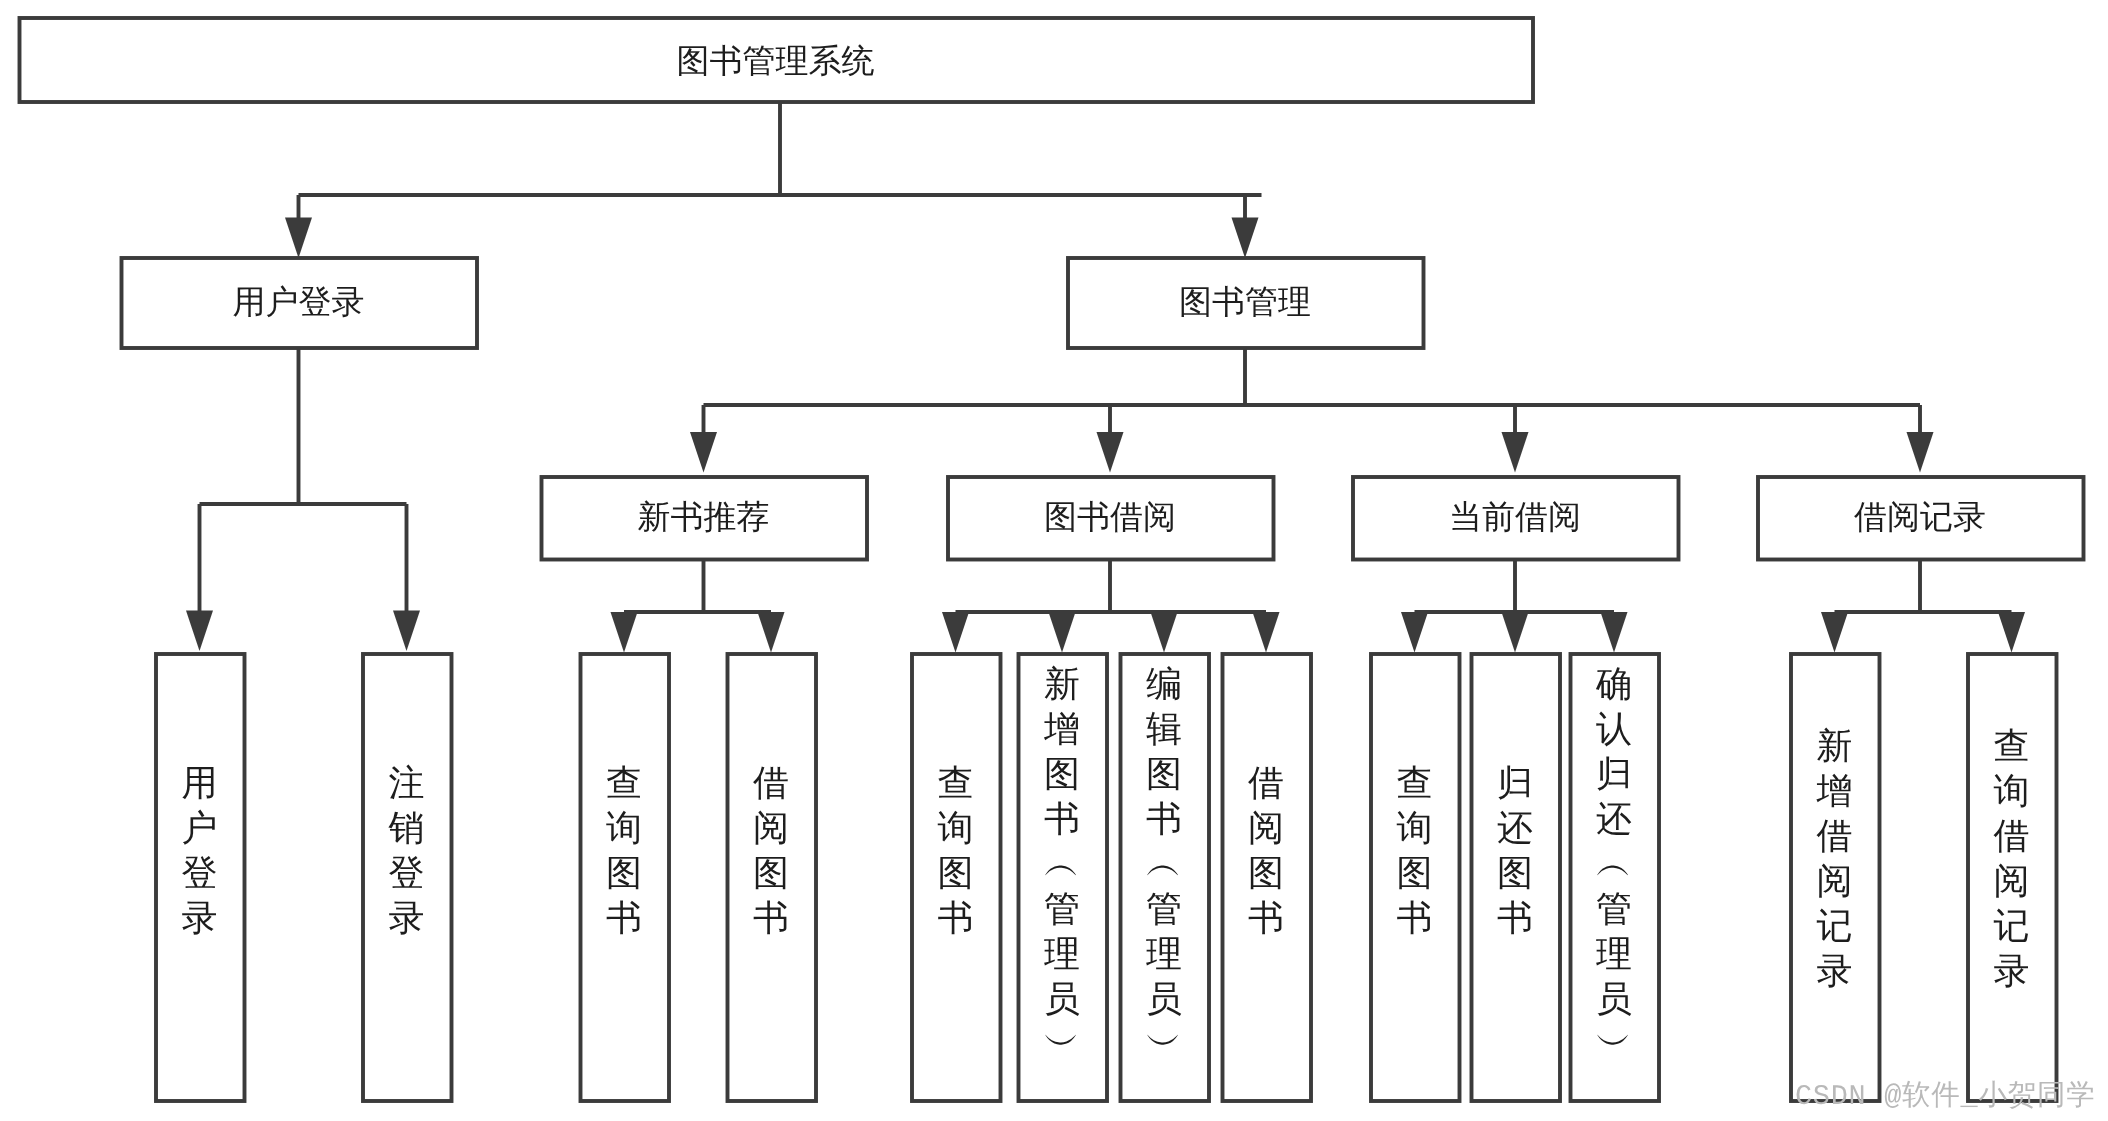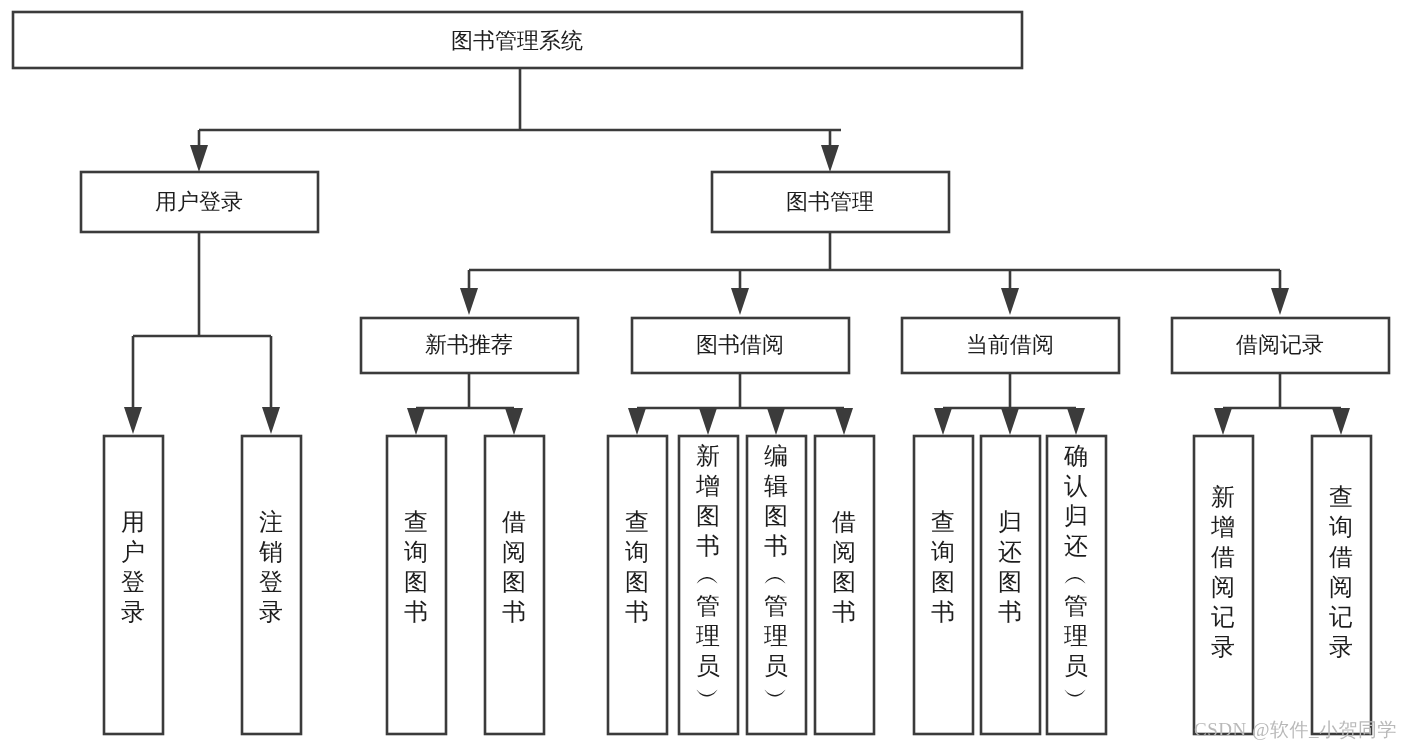--- a/index.html
+++ b/index.html
@@ -16,21 +16,21 @@
     font-family:"Liberation Sans","DejaVu Sans",sans-serif;
     font-size:22px;fill:#1d1d1d;text-anchor:middle;
     dominant-baseline:middle;
   }
   .node-label-v{
     font-family:"Liberation Sans","DejaVu Sans",sans-serif;
     font-size:24px;fill:#1d1d1d;text-anchor:middle;
   }
   .watermark{
     position:absolute;right:8px;bottom:4px;
-    font-family:Liberation Serif, serif;
+    font-family:Liberation Mono, monospace;
     font-size:19px;color:#b9b9b9;white-space:nowrap;
     letter-spacing:0.5px;pointer-events:none;
   }
 </style>
 </head>
 <body>
 
 <svg id="diagram" viewBox="0 0 1405 747" xmlns="http://www.w3.org/2000/svg">
 
   <defs>

